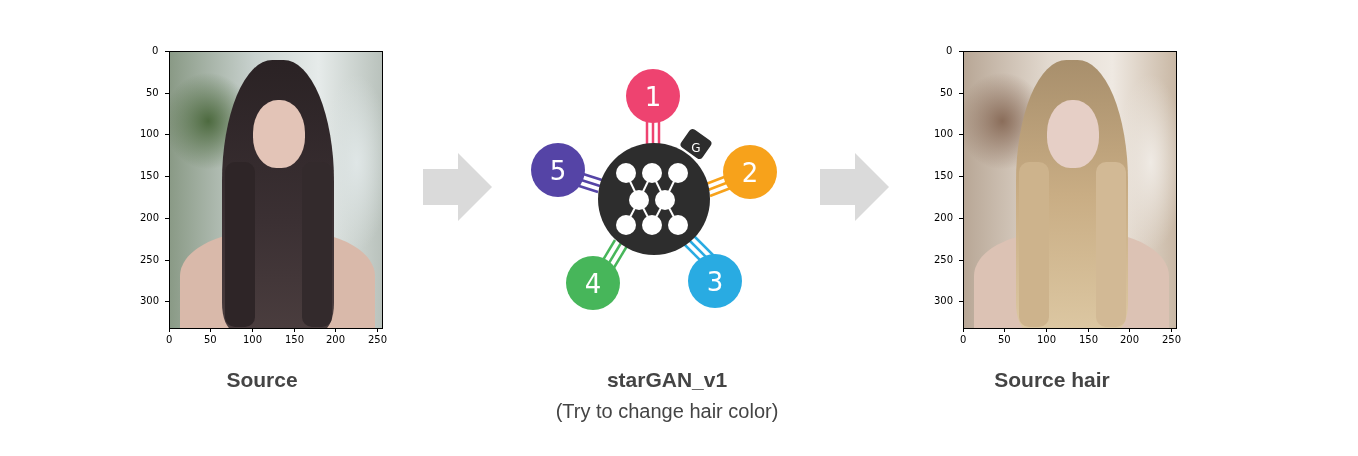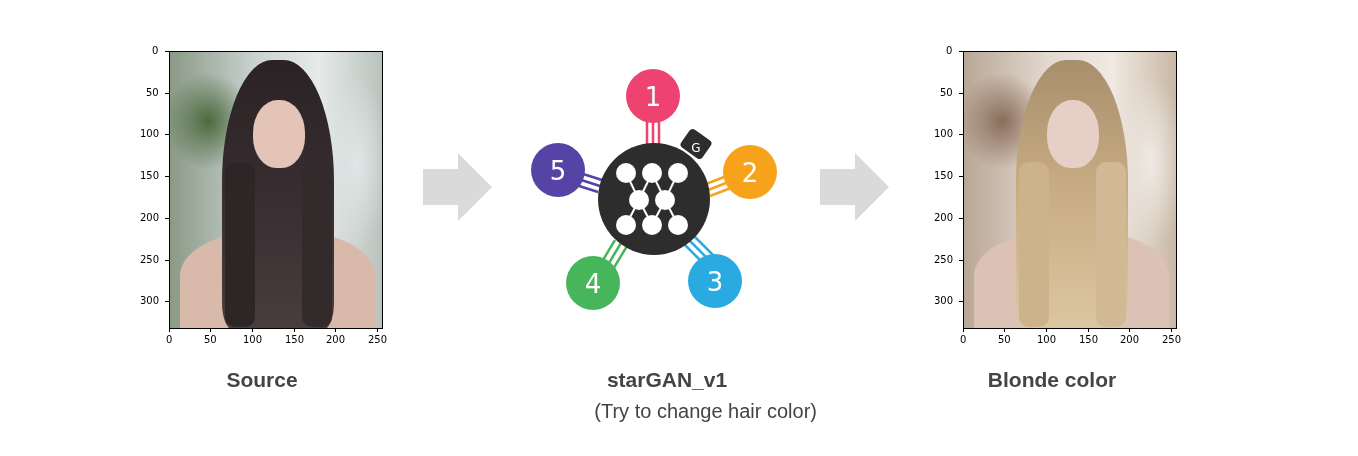--- a/index.html
+++ b/index.html
@@ -155,21 +155,21 @@
     <g>
       <circle cx="73" cy="223" r="27" fill="#47b65a"></circle>
       <text x="73" y="233" fill="#fff" font-family="DejaVu Sans, sans-serif" font-size="26" text-anchor="middle">4</text>
     </g>
     <g>
       <circle cx="38" cy="110" r="27" fill="#5544a6"></circle>
       <text x="38" y="120" fill="#fff" font-family="DejaVu Sans, sans-serif" font-size="26" text-anchor="middle">5</text>
     </g>
   </svg>
   <div class="caption bold" style="left:567px; top:368px; width:200px;">starGAN_v1</div>
-  <div class="caption sub" style="left:517px; top:400px; width:300px;text-align:right;">(Try to change hair color)</div>
+  <div class="caption sub" style="left:517px; top:400px; width:300px;">(Try to change hair color)</div>
 </div>
 
 <div class="arrow" style="left:820px; top:153px; width:70px; height:68px;">
   <div class="body" style="left:0; top:16px; width:36px; height:36px;"></div>
   <div class="head" style="left:35px; top:0; border-width:34px 0 34px 34px;"></div>
 </div>
 
 <div>
   <div class="axes" style="left:963px; top:51px; width:214px; height:278px;">
     <div class="photo bg-out">
@@ -204,14 +204,14 @@
     <div class="xtick" style="left:1088px; top:328px;"></div>
     <div class="xtick" style="left:1129px; top:328px;"></div>
     <div class="xtick" style="left:1171px; top:328px;"></div>
     <span class="tick-label" style="left:960px; top:335px;">0</span>
     <span class="tick-label" style="left:998px; top:335px;">50</span>
     <span class="tick-label" style="left:1037px; top:335px;">100</span>
     <span class="tick-label" style="left:1079px; top:335px;">150</span>
     <span class="tick-label" style="left:1120px; top:335px;">200</span>
     <span class="tick-label" style="left:1162px; top:335px;">250</span>
   </div>
-  <div class="caption bold" style="left:952px; top:368px; width:200px;">Blonde color</div>
+  <div class="caption bold" style="left:952px; top:368px; width:200px;">Source hair</div>
 </div>
 
 </body></html>

